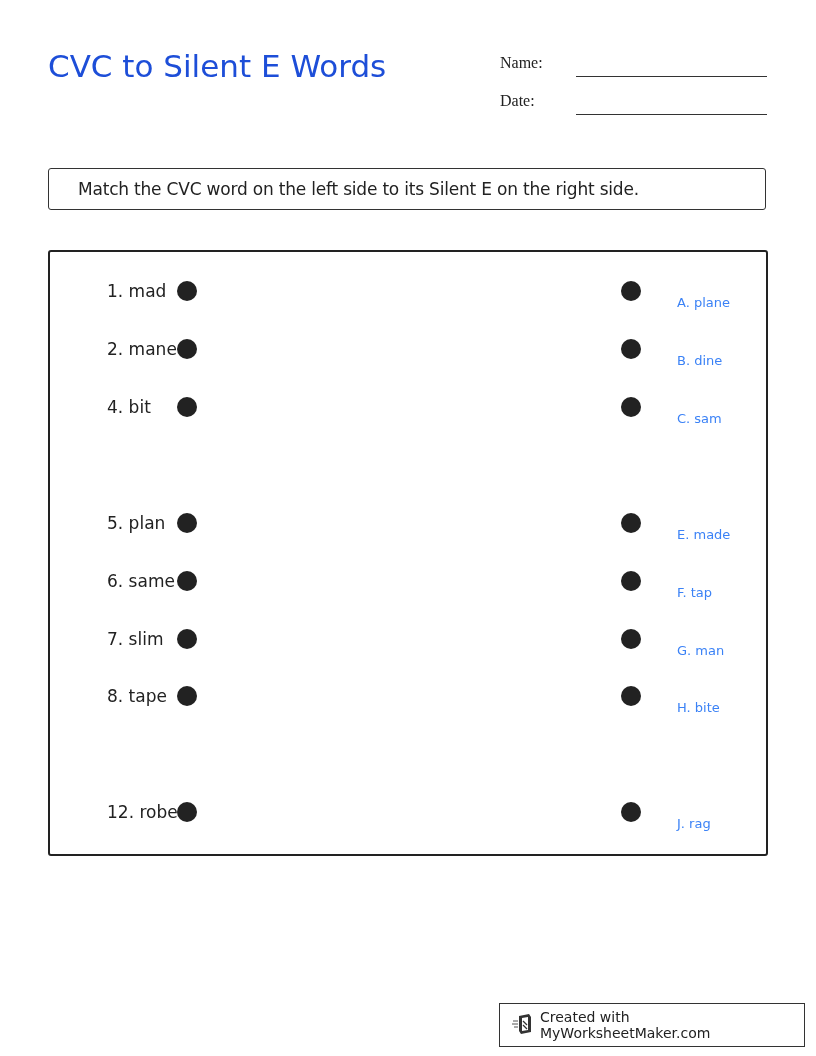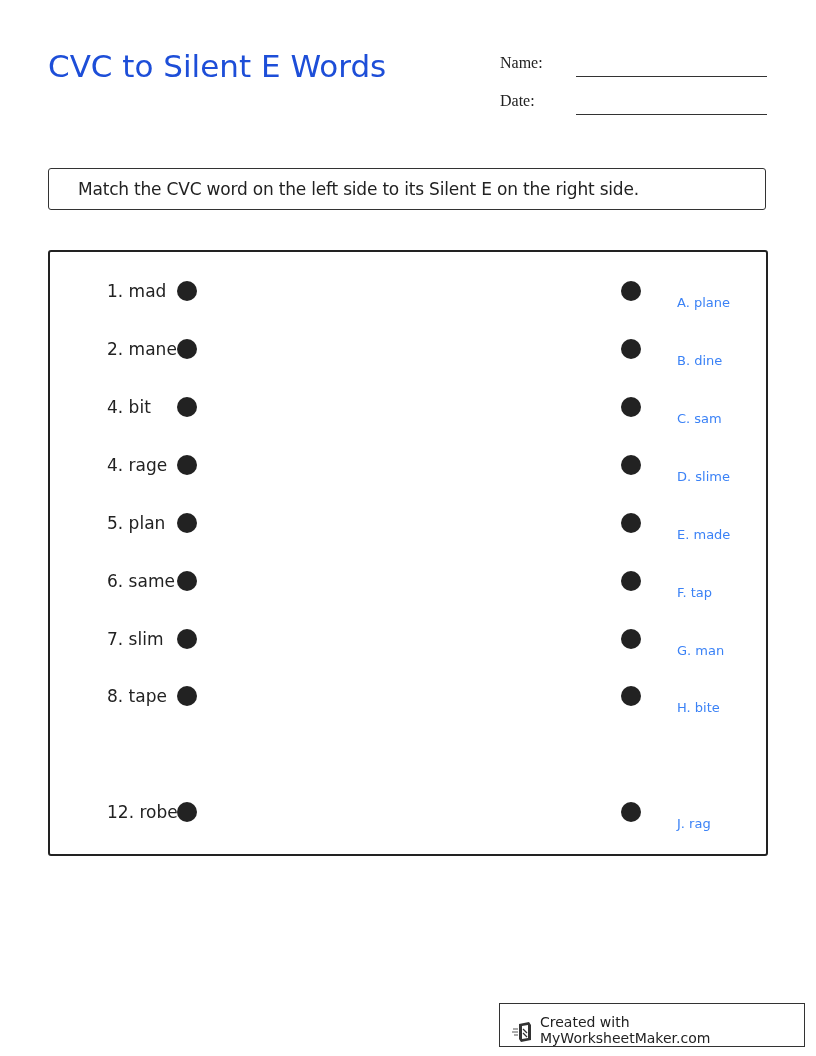--- a/index.html
+++ b/index.html
@@ -15,21 +15,21 @@
     .date-field .label { top: 0; }
     .date-field .line { top: 22px; }
     .instructions { position: absolute; left: 48px; top: 168px; width: 718px; height: 42px; border: 1.3px solid #333333; border-radius: 3px; box-sizing: border-box; font-size: 17px; line-height: 40px; padding-left: 29px; color: #222222; font-family: "DejaVu Sans", sans-serif; letter-spacing: -0.2px; }
     .match-box { position: absolute; left: 48px; top: 250px; width: 720px; height: 606px; border: 2px solid #222222; border-radius: 3px; box-sizing: border-box; }
     .row { position: absolute; left: 0; width: 100%; height: 30px; }
     .left-word { position: absolute; left: 17px; top: 0; font-size: 17px; line-height: 30px; color: #222222; margin-left: 40px; }
     .right-word { position: absolute; left: 627px; top: 12px; font-size: 13px; line-height: 30px; color: #3b82f6; }
     .dot { position: absolute; width: 20px; height: 20px; border-radius: 50%; background: #222222; top: 5px; }
     .dot.left { left: 127px; }
     .dot.right { left: 571px; }
-    .footer { position: absolute; left: 499px; top: 1003px; width: 306px; height: 44px; border: 1.3px solid #333333; box-sizing: border-box; display: flex; align-items: flex-end; padding-left: 12px; font-size: 14px; color: #222222; }
+    .footer { position: absolute; left: 499px; top: 1003px; width: 306px; height: 44px; border: 1.3px solid #333333; box-sizing: border-box; display: flex; align-items: center; padding-left: 12px; font-size: 14px; color: #222222; }
     .footer svg { margin-right: 6px; }
   </style>
 </head>
 <body>
 
 <h1 class="title">CVC to Silent E Words</h1>
 
 <div class="field name-field">
   <span class="label">Name:</span>
   <span class="line"></span>
@@ -52,26 +52,20 @@
     <span class="left-word">2. mane</span>
     <span class="dot left"></span>
     <span class="dot right"></span>
     <span class="right-word">B. dine</span>
   </div>
   <div class="row" style="top:140px">
     <span class="left-word">4. bit</span>
     <span class="dot left"></span>
     <span class="dot right"></span>
     <span class="right-word">C. sam</span>
-  </div>
-  <div class="row" style="top:198px">
-    <span class="left-word">4. rage</span>
-    <span class="dot left"></span>
-    <span class="dot right"></span>
-    <span class="right-word">D. slime</span>
   </div>
   <div class="row" style="top:256px">
     <span class="left-word">5. plan</span>
     <span class="dot left"></span>
     <span class="dot right"></span>
     <span class="right-word">E. made</span>
   </div>
   <div class="row" style="top:314px">
     <span class="left-word">6. same</span>
     <span class="dot left"></span>

